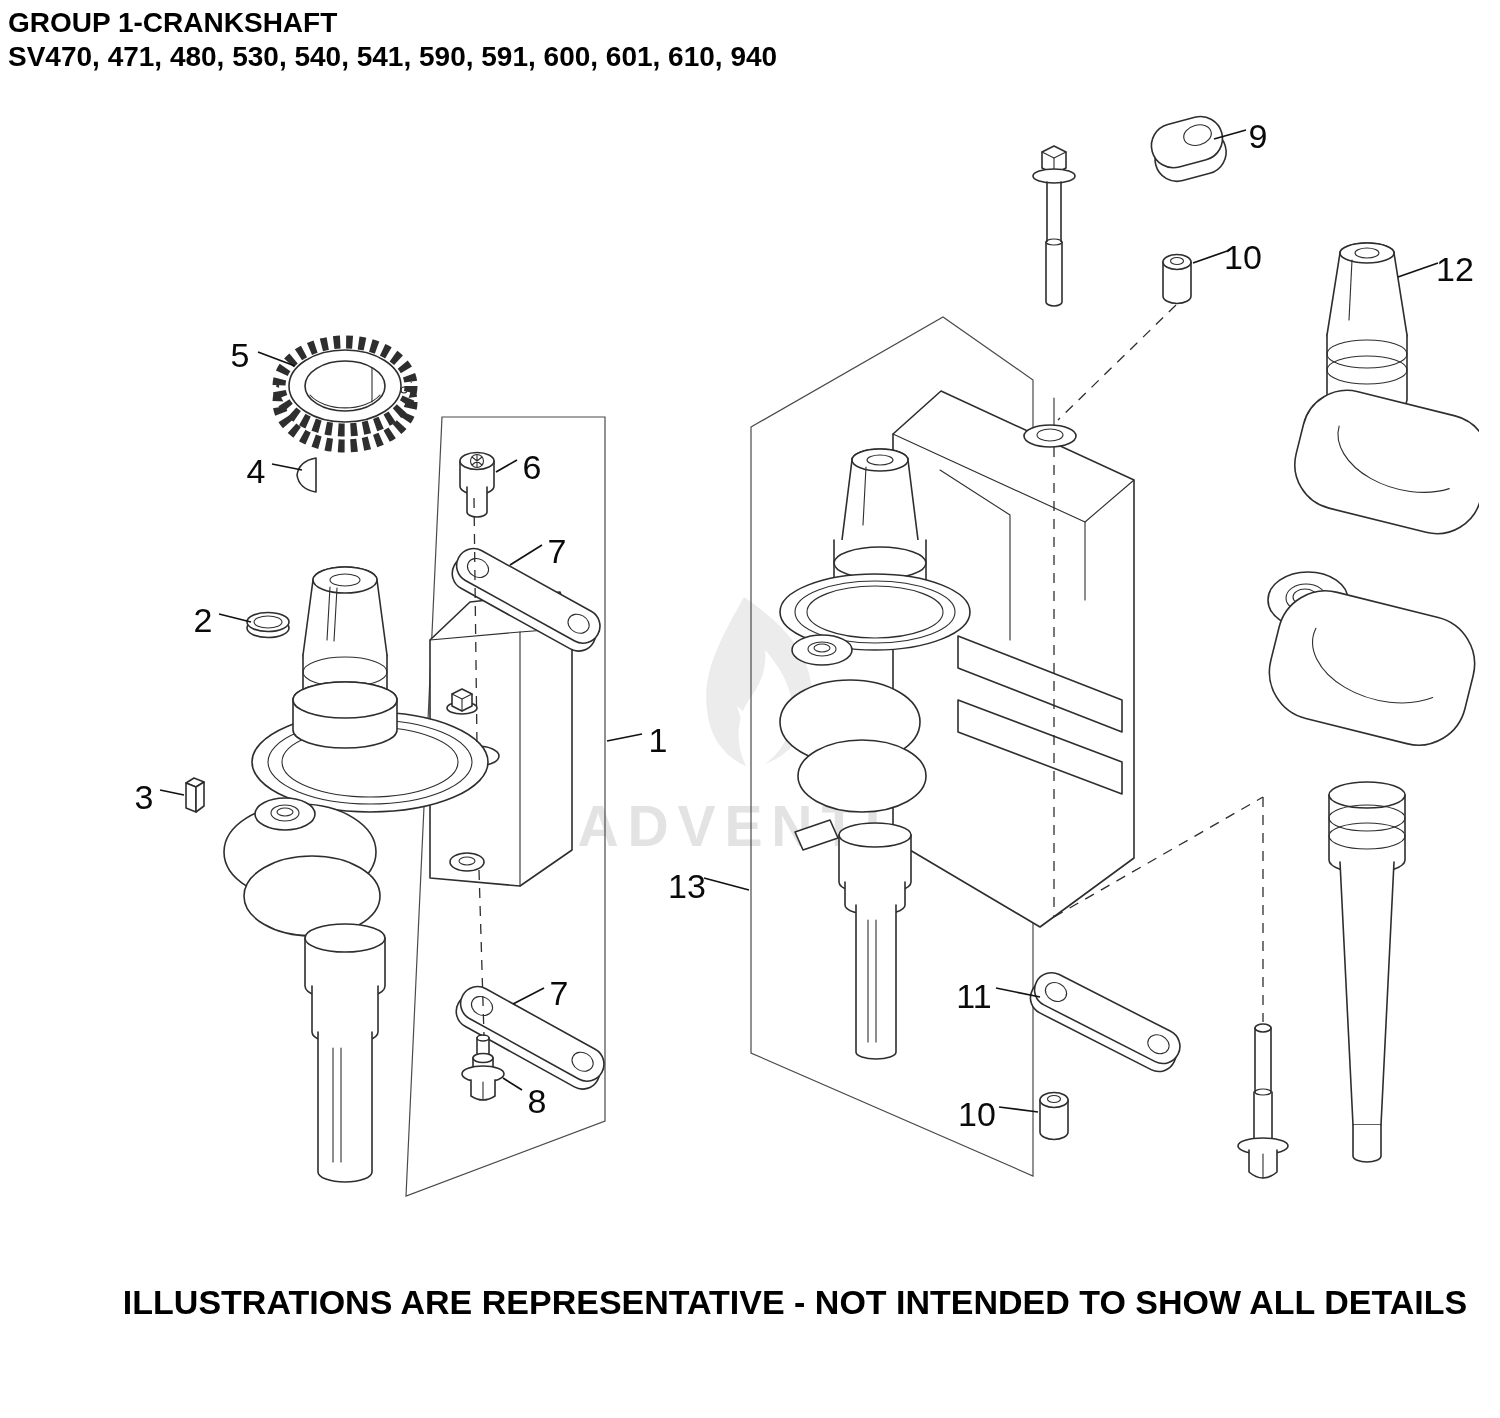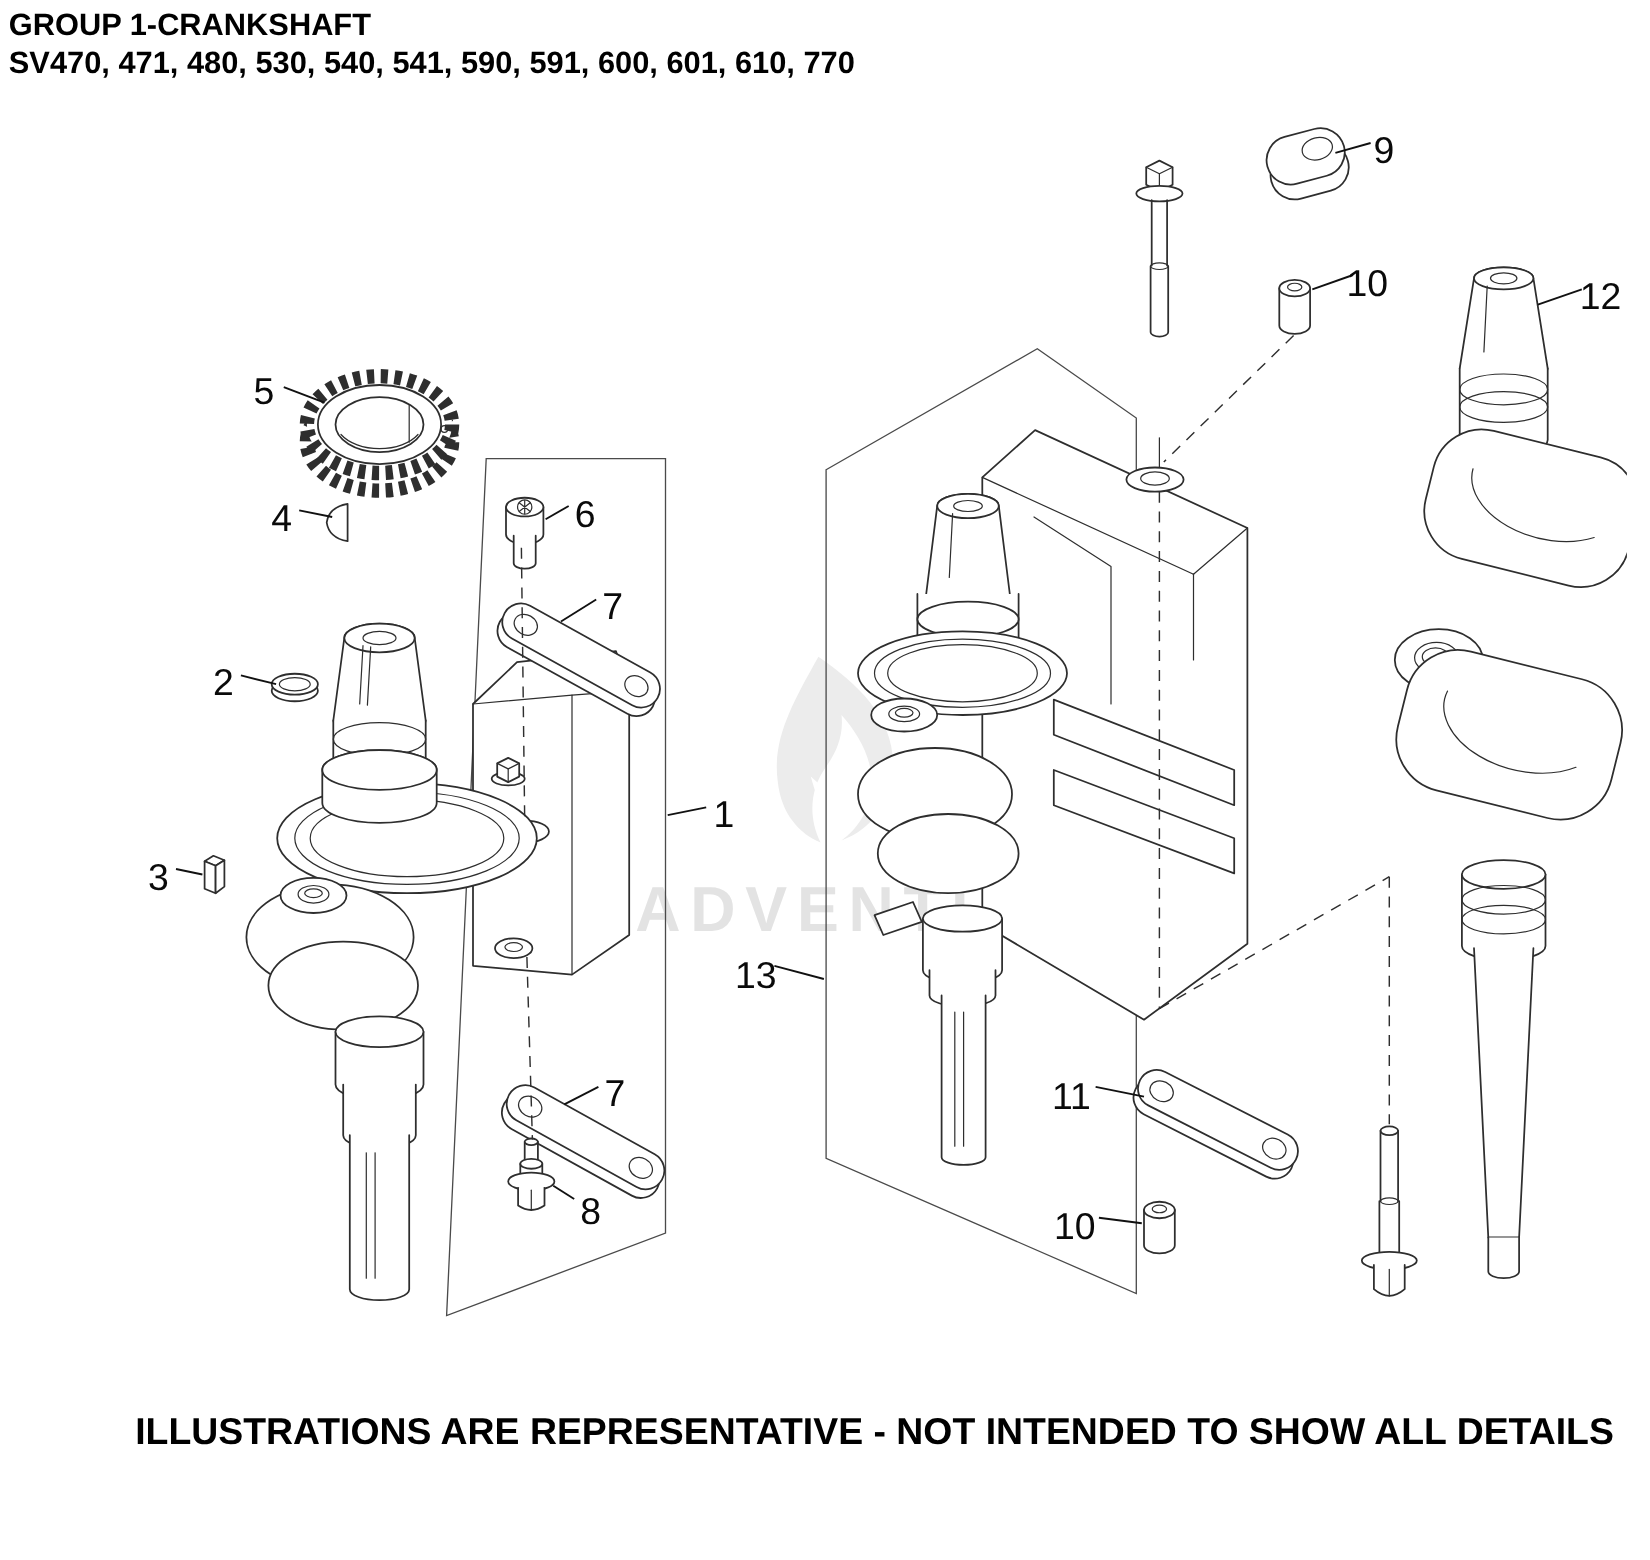--- a/index.html
+++ b/index.html
@@ -22,21 +22,21 @@
   .num{font-family:"Liberation Sans",sans-serif;font-size:34px;fill:#0a0a0a;text-anchor:middle;}
   .wmtxt{font-family:"Liberation Sans",sans-serif;font-size:58px;font-weight:bold;letter-spacing:9px;}
 </style>
 </head>
 <body>
 
 <div class="page">
 
   <div class="hdr">
     <div class="t1">GROUP 1-CRANKSHAFT</div>
-    <div class="t2">SV470, 471, 480, 530, 540, 541, 590, 591, 600, 601, 610, 770</div>
+    <div class="t2">SV470, 471, 480, 530, 540, 541, 590, 591, 600, 601, 610, 940</div>
   </div>
 
   <svg width="1500" height="1418" viewBox="0 0 1500 1418">
 
     <g>
       <path fill="#ececec" d="M744,597 C720,640 702,672 707,710 C710,740 727,758 746,766 C734,742 737,716 751,697
            C761,683 767,668 765,650 C781,668 795,692 792,718 C790,738 779,754 765,764
            C793,754 811,728 812,698 C813,652 780,622 744,597 Z"></path>
       <path fill="#ffffff" d="M737,706 L752,756 L768,706 L752,719 Z"></path>
       <text class="wmtxt" x="487" y="846" textLength="525" lengthAdjust="spacingAndGlyphs" fill="#e3e3e3">LEADVENTURE</text>

